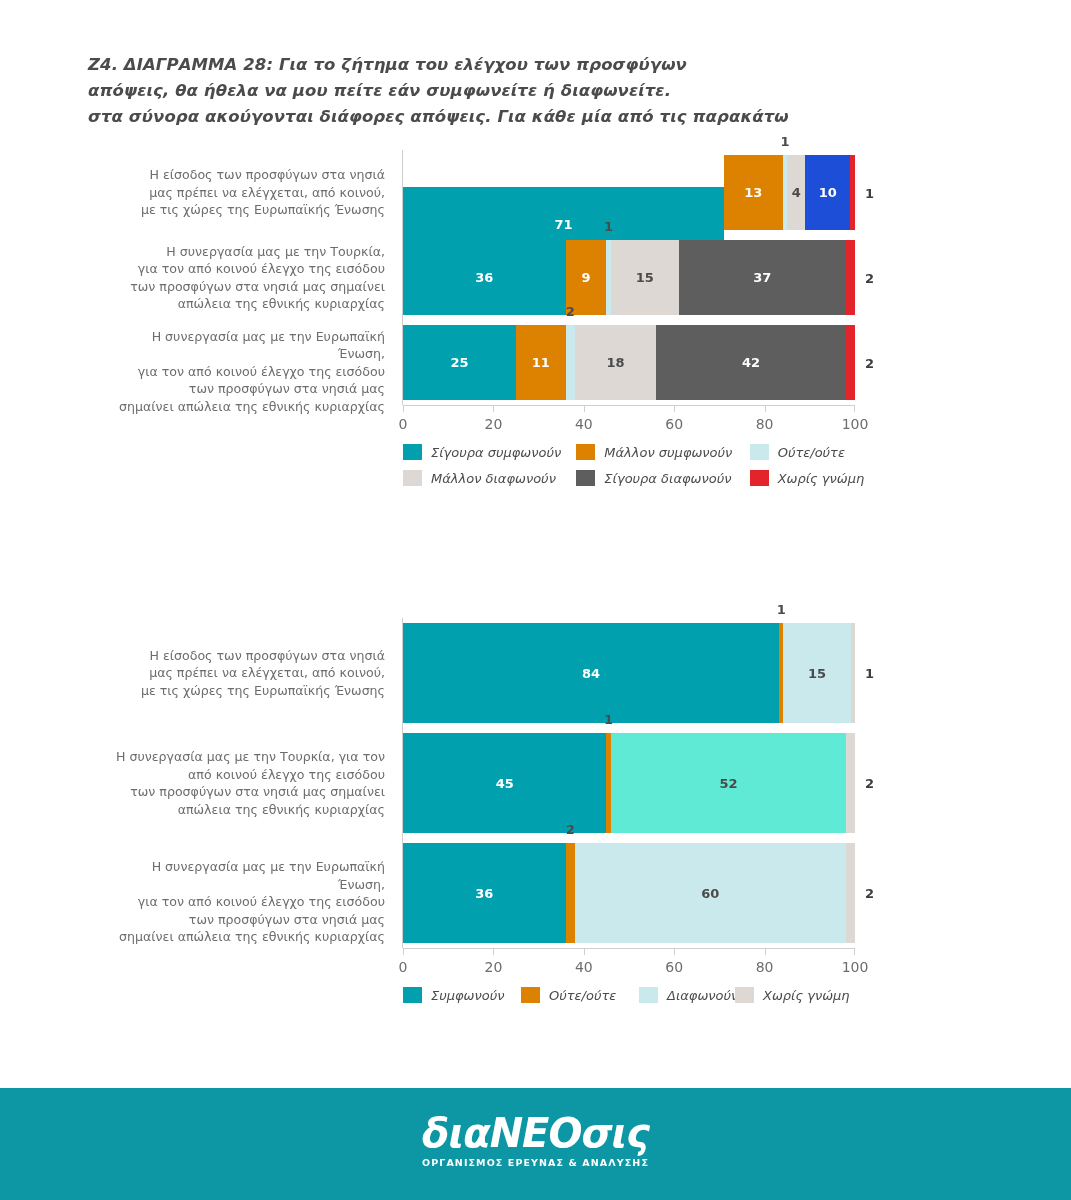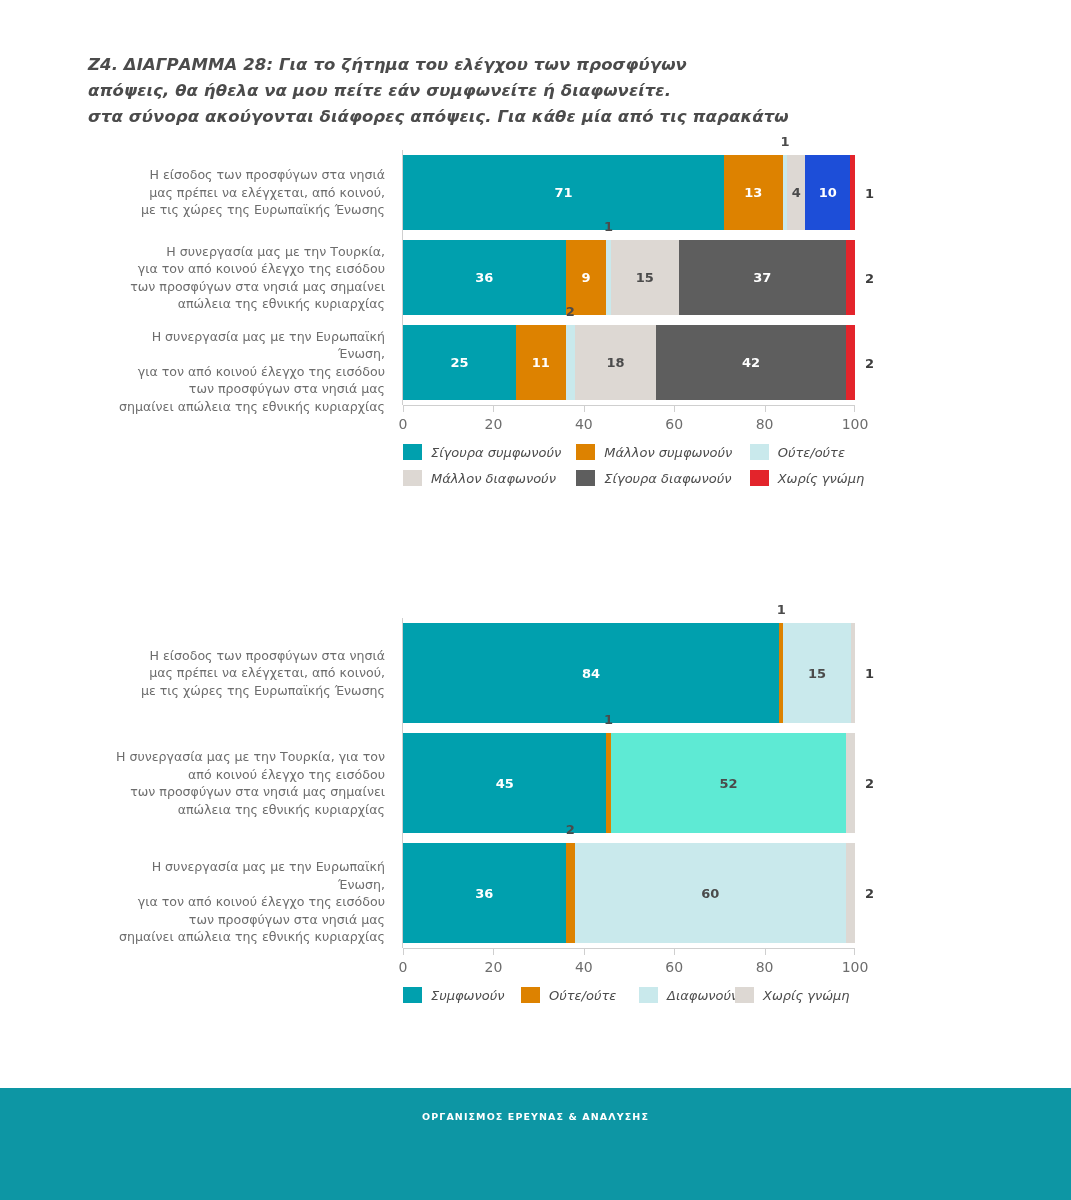--- a/index.html
+++ b/index.html
@@ -215,21 +215,21 @@
 
   <div class="chart" id="chart-1">
     <div class="plot">
       <div class="axis-line-v" style="height: 255px;"></div>
       <div>
           <div class="row" style="height: 85px;">
             <div class="cat-label" style="top: 16px;">Η είσοδος των προσφύγων στα νησιά
 μας πρέπει να ελέγχεται, από κοινού,
 με τις χώρες της Ευρωπαϊκής Ένωσης</div>
             <div class="bar" style="top: 5px; height: 75px;">
-              <div class="seg" style="width: 71%; background: rgb(0, 160, 174);">
+              <div class="seg" style="width: 71%; background: rgb(0, 160, 174); margin-top: 32px;">
                 <span class="seg-value" style="color: rgb(255, 255, 255);">71</span>
               </div>
               <div class="seg" style="width: 13%; background: rgb(221, 130, 0);">
                 <span class="seg-value" style="color: rgb(255, 255, 255);">13</span>
               </div>
               <div class="seg" style="width: 1%; background: rgb(201, 233, 236);">
                 <span class="seg-value outside-top">1</span>
               </div>
               <div class="seg" style="width: 4%; background: rgb(221, 216, 211);">
                 <span class="seg-value" style="color: rgb(75, 75, 75);">4</span>
@@ -434,17 +434,18 @@
           <div class="legend-item" style="width: 118px;">
             <span class="swatch" style="background: rgb(221, 216, 211);"></span>
             <span>Χωρίς γνώμη</span>
           </div>
         </div>
       </div>
   </div>
 
   <div id="footer">
     <div id="logo-wrap">
+      <div id="logo-main">διαΝΕΟσις</div>
       <div id="logo-sub">ΟΡΓΑΝΙΣΜΟΣ ΕΡΕΥΝΑΣ &amp; ΑΝΑΛΥΣΗΣ</div>
     </div>
   </div>
 
 </div>
 
 </body></html>

